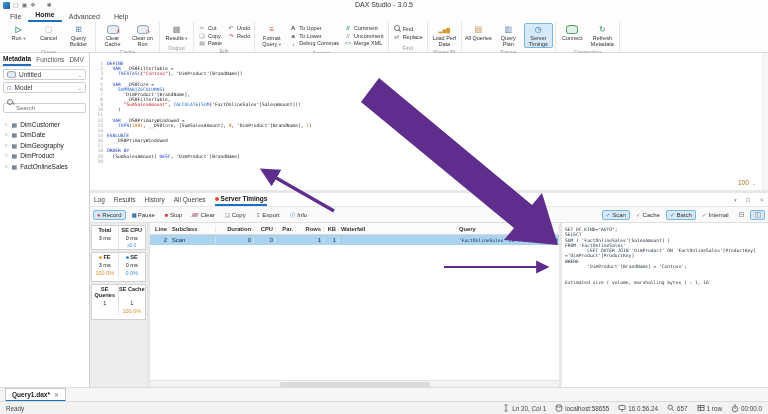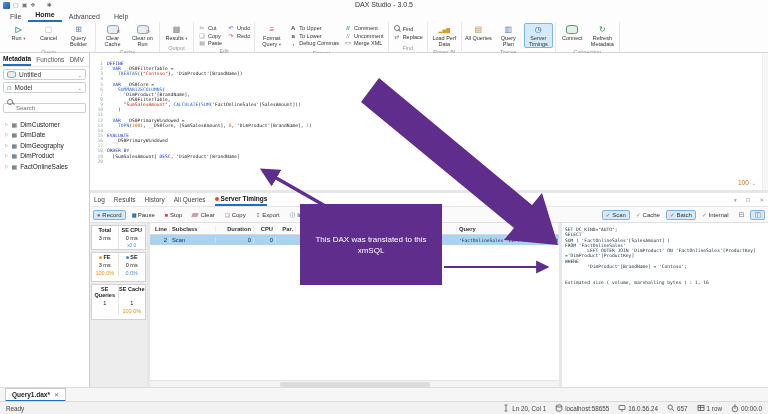--- a/index.html
+++ b/index.html
@@ -677,24 +677,20 @@
       <span class="sitem">
         <svg class="sic" width="8" height="9">
             <circle cx="4" cy="5" r="2.8" stroke="#555" stroke-width="0.8" fill="none"></circle>
             <path d="M4 5V3.2M3 1h2" stroke="#555" stroke-width="0.8"></path>
           </svg>
         <span>00:00.0</span>
       </span>
     </div>
   </div>
 
-  <div class="callout">
-    <span>This DAX was translated to this</span>
-    <span>xmSQL</span>
-  </div>
 
   <svg class="overlay" width="768" height="414" viewBox="0 0 768 414">
     <defs>
       <marker id="ah" markerWidth="6" markerHeight="6" refX="4.5" refY="3" orient="auto">
         <path d="M0,0 L6,3 L0,6 Z" fill="#5f2d8c"></path>
       </marker>
     </defs>
     <polygon points="379,78 532,205 542,193 558,245 504,240 514,228 361,102" fill="#5f2d8c"></polygon>
     <line x1="334" y1="211" x2="264" y2="171" stroke="#5f2d8c" stroke-width="3.2" marker-end="url(#ah)"></line>
     <line x1="444" y1="267" x2="546" y2="267" stroke="#5f2d8c" stroke-width="2.2" marker-end="url(#ah)"></line>

